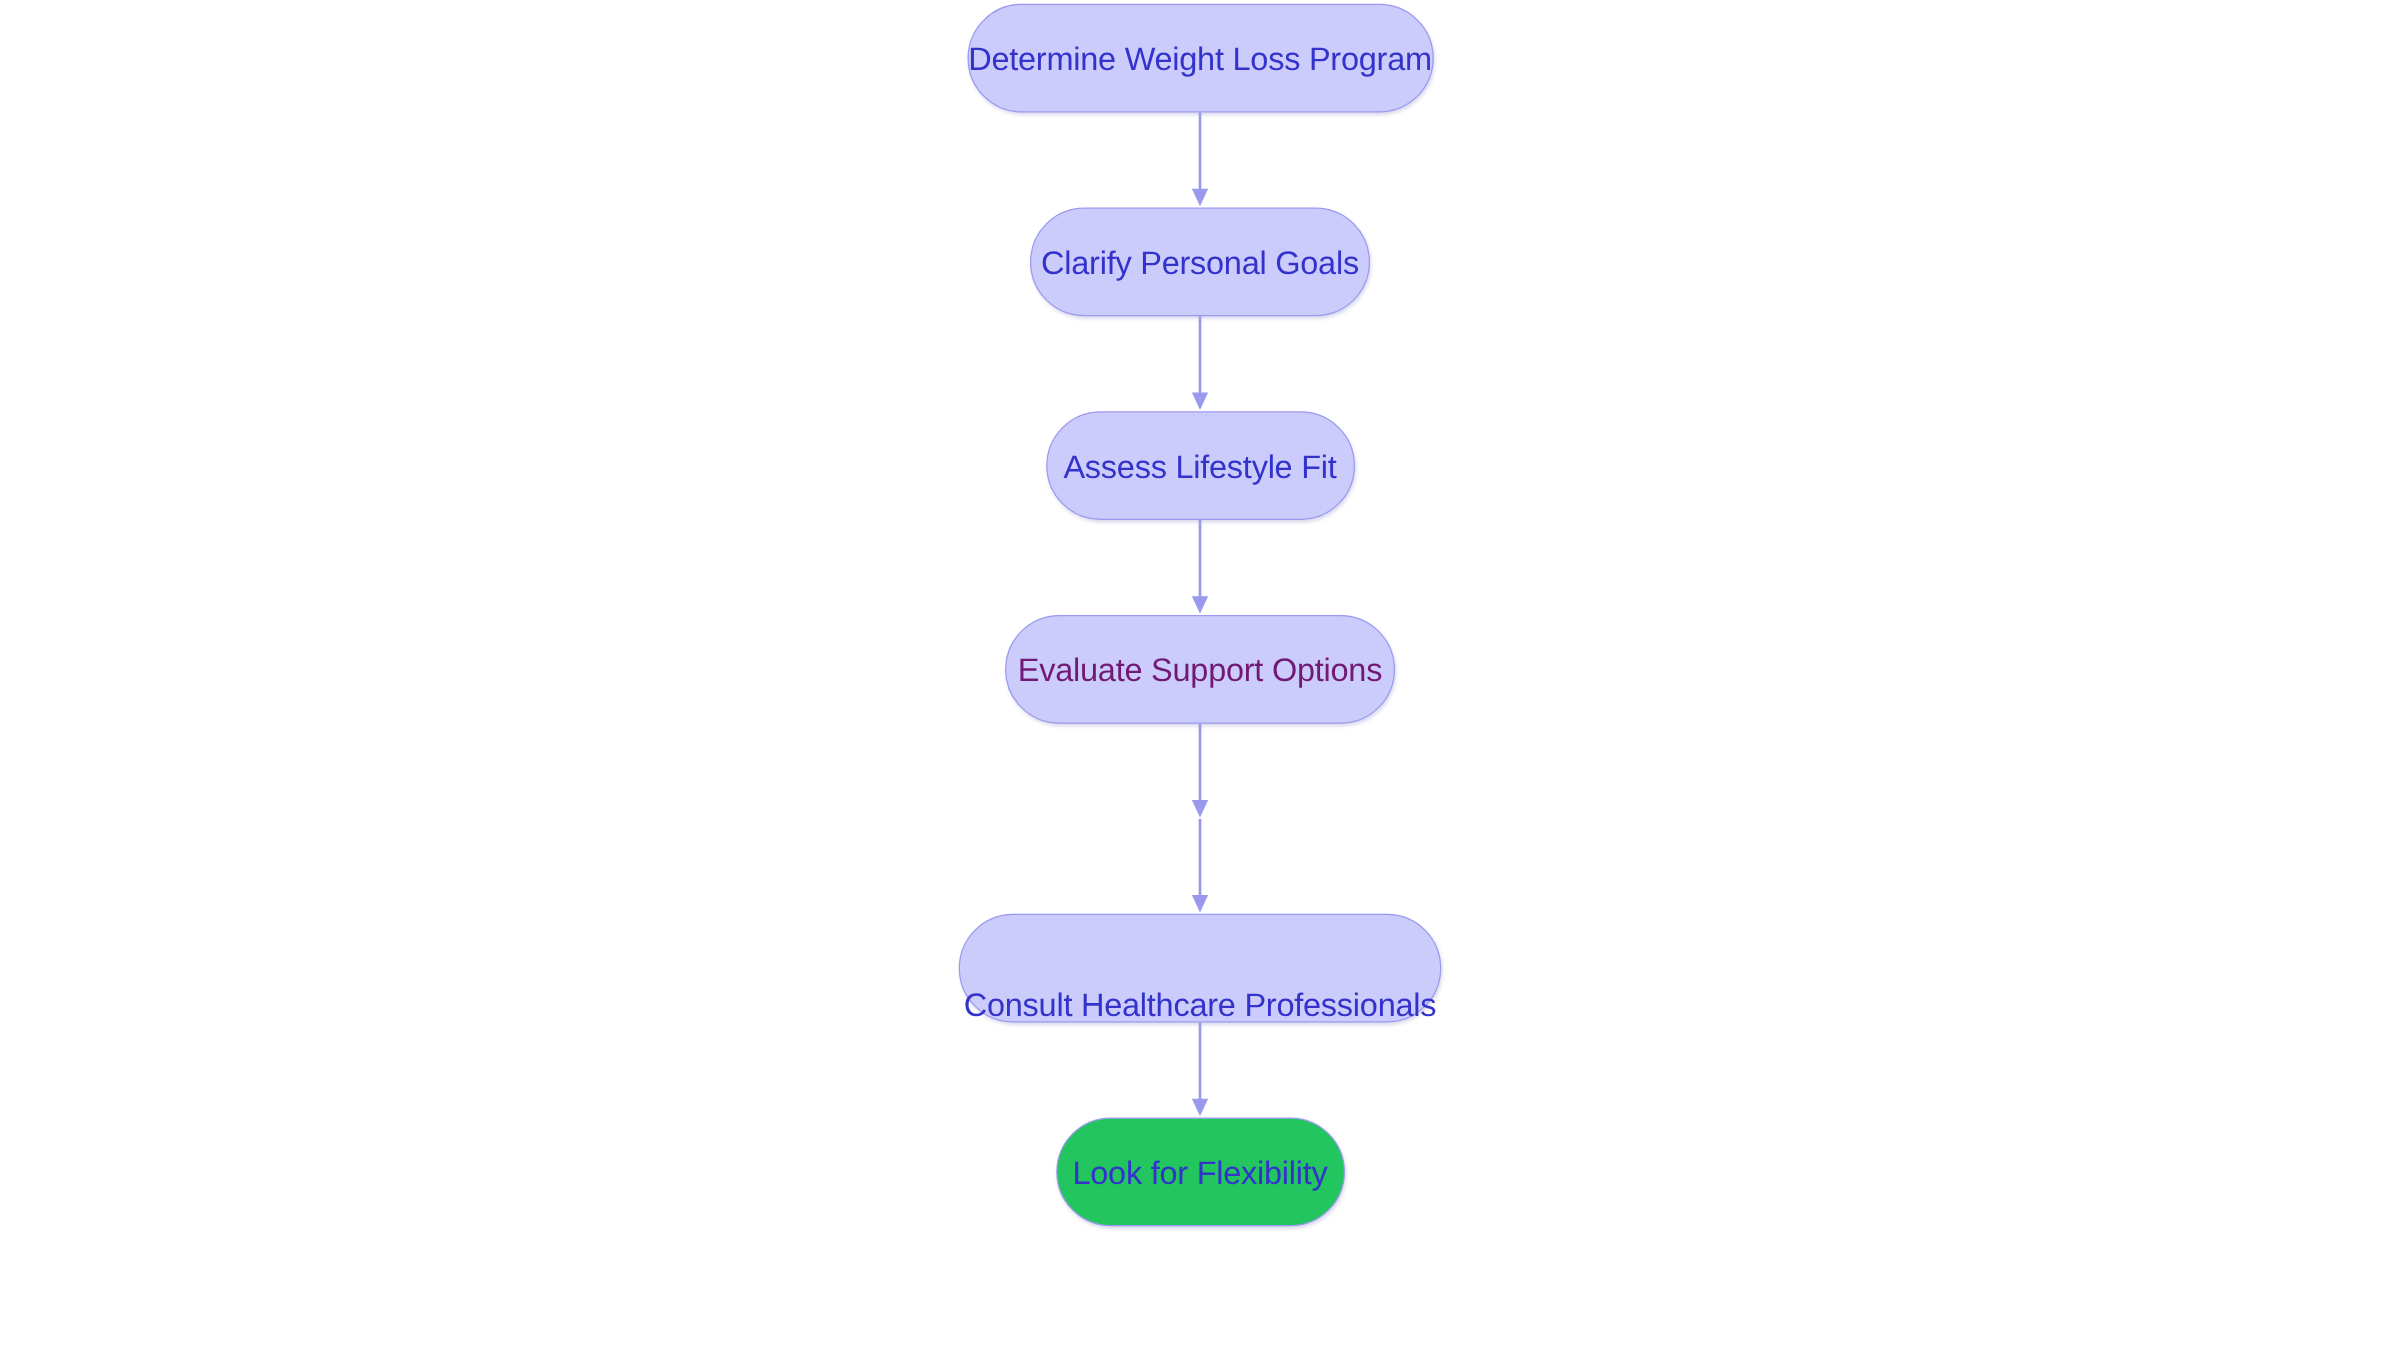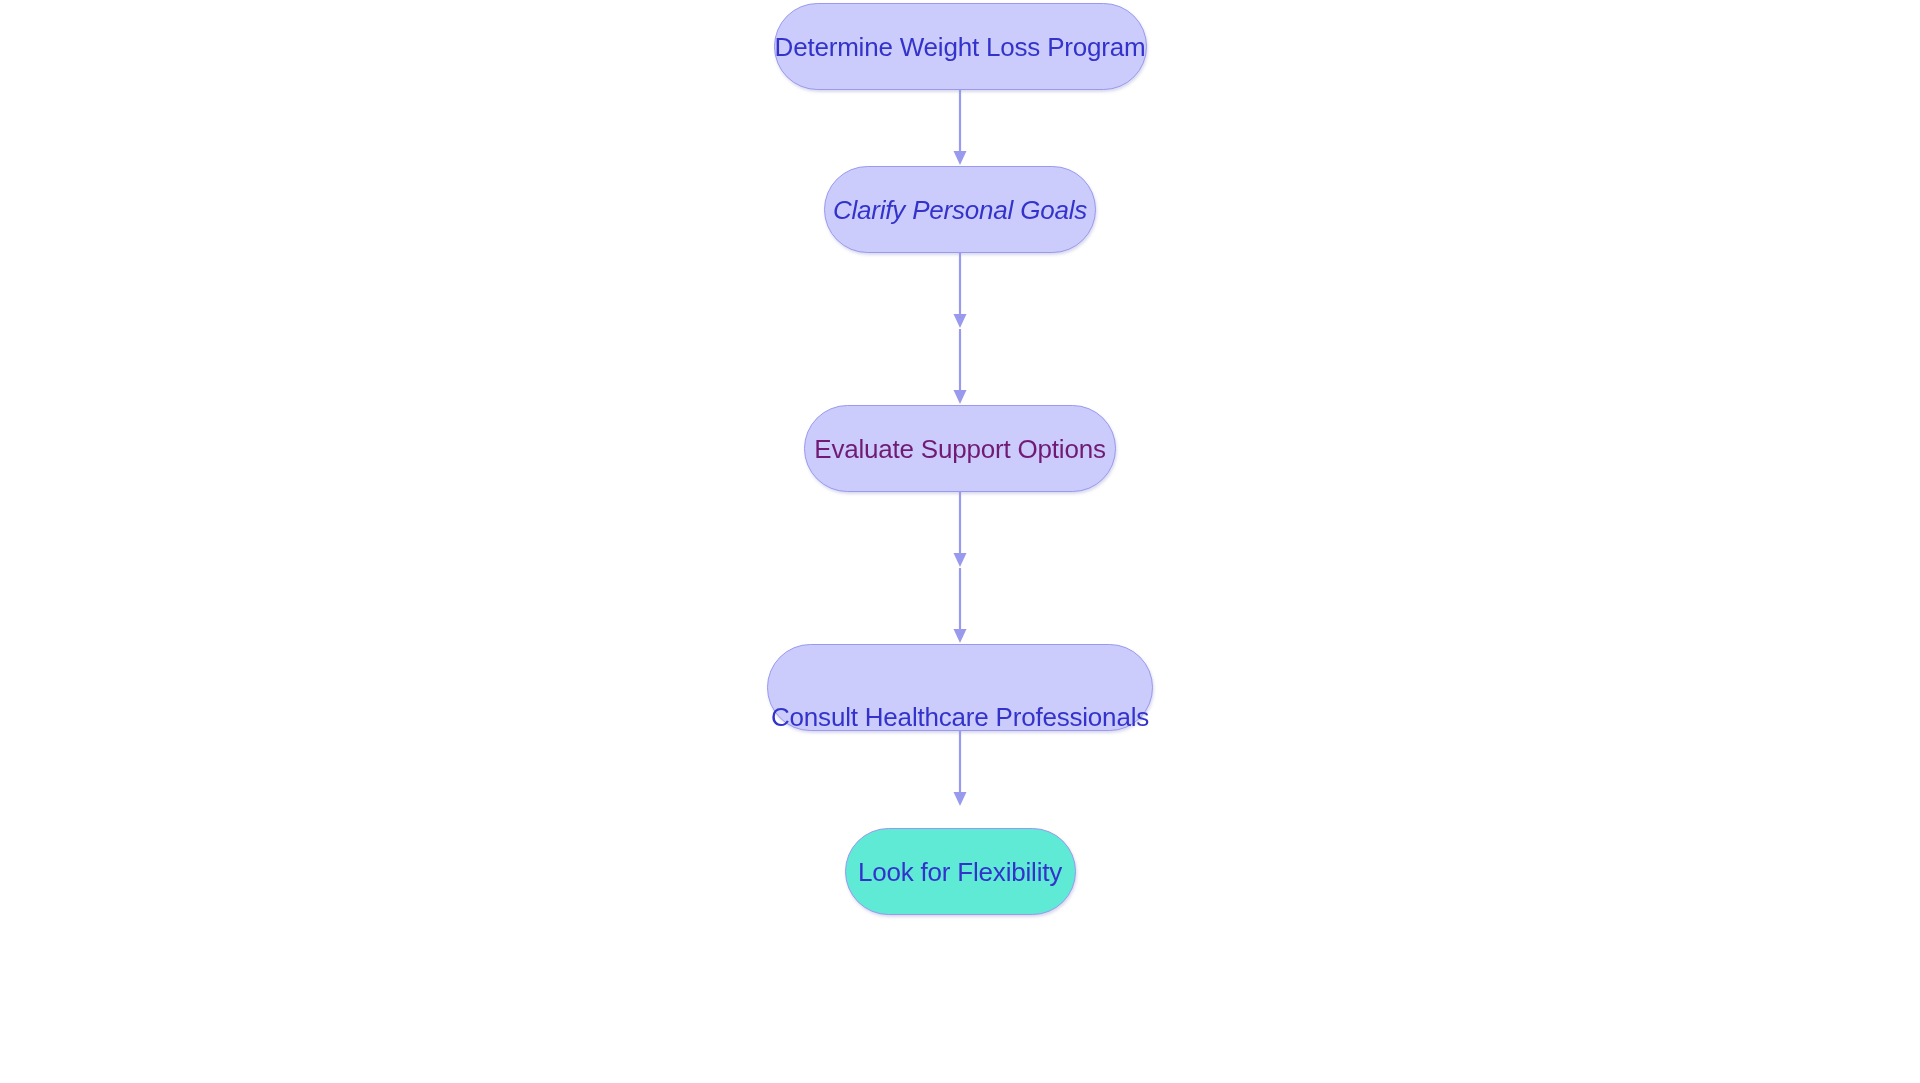--- a/index.html
+++ b/index.html
@@ -85,31 +85,34 @@
       <span class="node-label" style="color: rgb(51, 51, 204);">Determine Weight Loss Program</span>
     </div>
 
     <div class="connector">
       <svg width="40" height="76" viewBox="0 0 40 76" xmlns="http://www.w3.org/2000/svg">
         <line x1="20" y1="0" x2="20" y2="62" stroke="#9999ee" stroke-width="2.2"></line>
         <polygon points="13.5,61 26.5,61 20,75" fill="#9999ee"></polygon>
       </svg>
     </div>
 
-    <div class="node" style="width: 272px; background: rgb(204, 204, 252); border-color: rgb(153, 153, 240); font-style: italic;">
+    <div class="node" style="width: 272px; background: rgb(204, 204, 252); border-color: rgb(153, 153, 240);">
       <span class="node-label" style="color: rgb(51, 51, 204);">Clarify Personal Goals</span>
     </div>
 
     <div class="connector">
       <svg width="40" height="76" viewBox="0 0 40 76" xmlns="http://www.w3.org/2000/svg">
         <line x1="20" y1="0" x2="20" y2="62" stroke="#9999ee" stroke-width="2.2"></line>
         <polygon points="13.5,61 26.5,61 20,75" fill="#9999ee"></polygon>
       </svg>
     </div>
 
+    <div class="node" style="width: 247px; background: rgb(204, 204, 252); border-color: rgb(153, 153, 240);">
+      <span class="node-label" style="color: rgb(51, 51, 204);">Assess Lifestyle Fit</span>
+    </div>
 
     <div class="connector">
       <svg width="40" height="76" viewBox="0 0 40 76" xmlns="http://www.w3.org/2000/svg">
         <line x1="20" y1="0" x2="20" y2="62" stroke="#9999ee" stroke-width="2.2"></line>
         <polygon points="13.5,61 26.5,61 20,75" fill="#9999ee"></polygon>
       </svg>
     </div>
 
     <div class="node" style="width: 312px; background: rgb(204, 204, 252); border-color: rgb(153, 153, 240);">
       <span class="node-label" style="color: #701a75;">Evaluate Support Options</span>
@@ -134,18 +137,18 @@
       <span class="node-label" style="color: rgb(51, 51, 204);">Consult Healthcare Professionals</span>
     </div>
 
     <div class="connector">
       <svg width="40" height="76" viewBox="0 0 40 76" xmlns="http://www.w3.org/2000/svg">
         <line x1="20" y1="0" x2="20" y2="62" stroke="#9999ee" stroke-width="2.2"></line>
         <polygon points="13.5,61 26.5,61 20,75" fill="#9999ee"></polygon>
       </svg>
     </div>
 
-    <div class="node" style="width: 231px; background: #5eead4; border-color: rgb(153, 153, 240); margin-top: 21px;">
+    <div class="node" style="width: 231px; background: #22c55e; border-color: rgb(153, 153, 240);">
       <span class="node-label" style="color: rgb(51, 51, 204);">Look for Flexibility</span>
     </div>
 
   </div>
 </div>
 
 </body></html>

